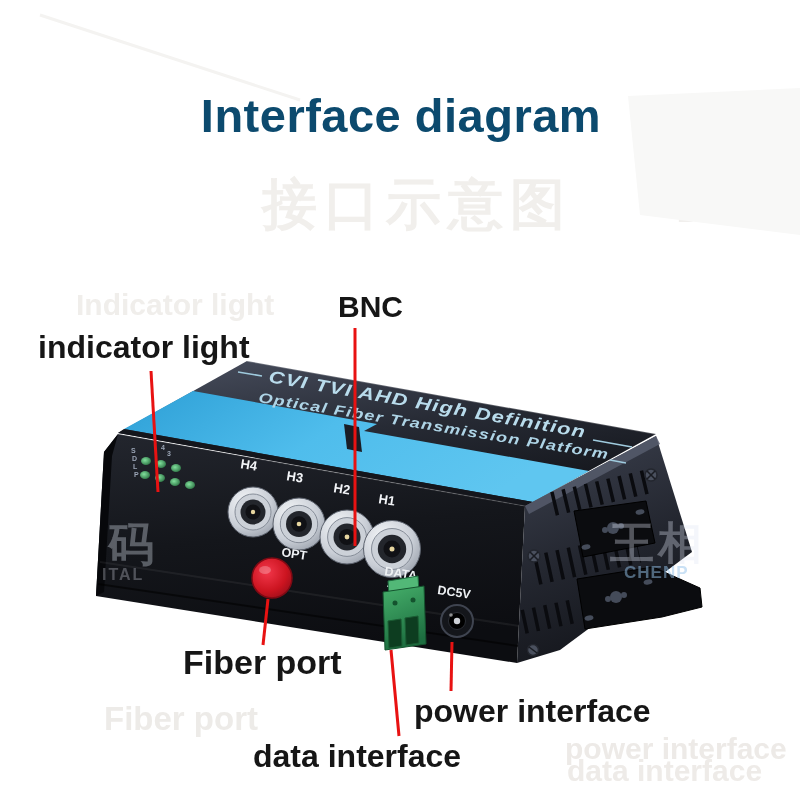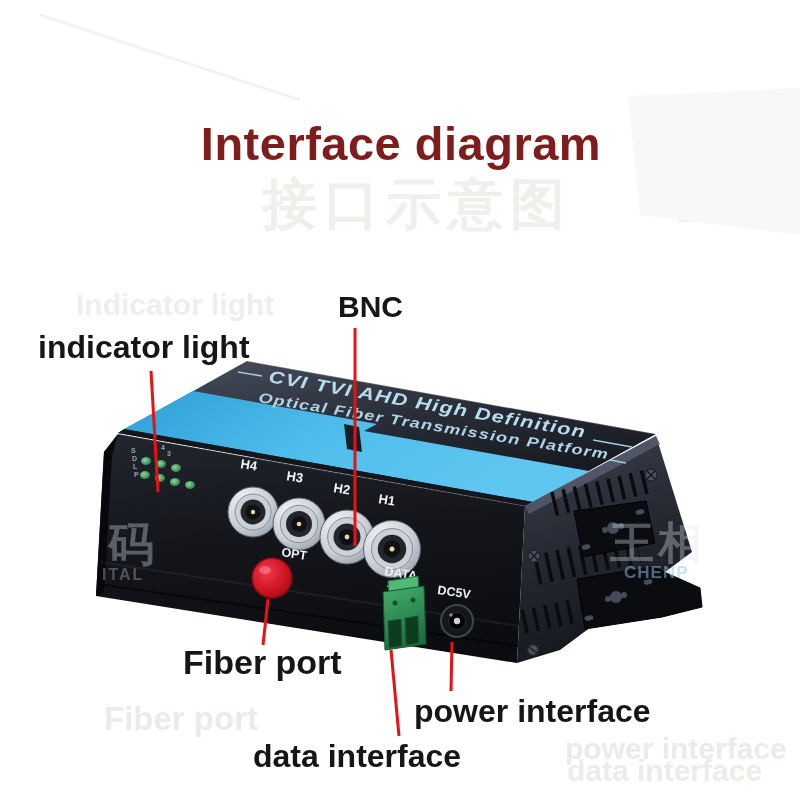--- a/index.html
+++ b/index.html
@@ -1,20 +1,20 @@
 <!DOCTYPE html>
 <html><head>
 <meta charset="utf-8">
 <style>
   html,body{margin:0;padding:0;background:#fff;}
   #canvas{position:relative;width:802px;height:802px;background:#ffffff;overflow:hidden;
           font-family:"Liberation Sans",sans-serif;}
   .abs{position:absolute;}
-  #title{left:0;top:116px;width:802px;text-align:center;font-size:47px;font-weight:bold;
-         color:#7f1d1d;letter-spacing:0.5px;}
+  #title{left:0;top:88px;width:802px;text-align:center;font-size:47px;font-weight:bold;
+         color:#0c4a6e;letter-spacing:0.5px;}
   #wm-cn{left:262px;top:168px;font-size:55px;font-weight:bold;color:#f1efec;letter-spacing:7px;}
   .lbl{color:#161616;font-weight:bold;white-space:nowrap;}
   #lbl-bnc{left:338px;top:290px;font-size:30px;}
   #lbl-ind{left:38px;top:329px;font-size:32px;}
   #lbl-fiber{left:183px;top:643px;font-size:34px;}
   #lbl-power{left:414px;top:693px;font-size:32px;}
   #lbl-data{left:253px;top:738px;font-size:32px;}
   .ghost{font-weight:bold;white-space:nowrap;}
   #g-ind{left:76px;top:288px;font-size:30px;color:#f0eeeb;}
   #g-bnc{left:677px;top:197px;font-size:28px;color:#f1efed;}

